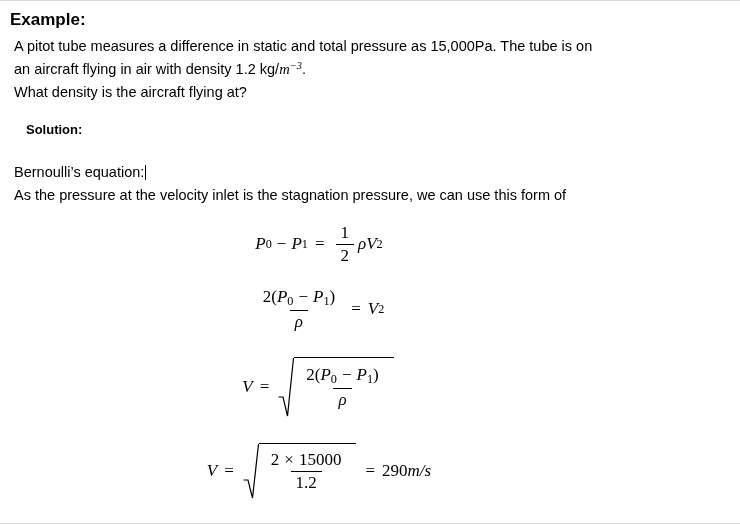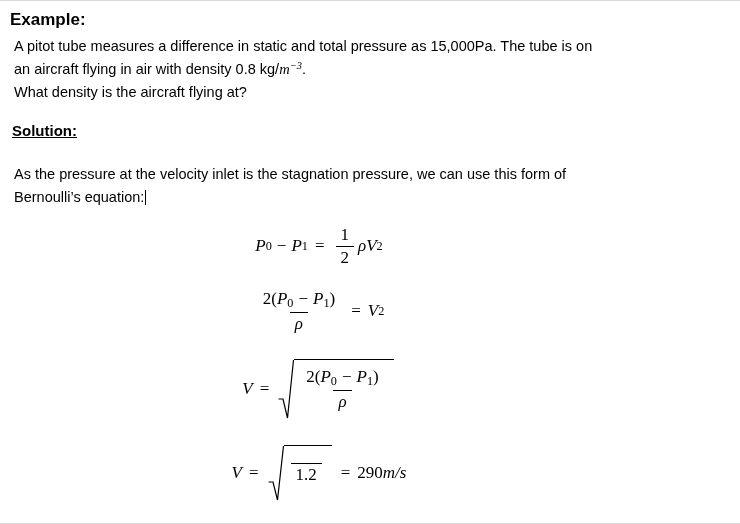--- a/index.html
+++ b/index.html
@@ -43,24 +43,23 @@
     font-weight: bold;
     margin: 4px 0 6px 0;
     line-height: 1.2;
   }
   p.body-text {
     font-size: 14.5px;
     line-height: 1.42;
     margin: 0 0 2px 4px;
   }
   .solution-heading {
-    font-size: 15px;
+    font-size: 13px;
     font-weight: bold;
-    text-decoration: underline;
-    margin: 18px 0 0 2px;
+    margin: 18px 0 0 16px;
     display: inline-block;
   }
   .intro-block {
     margin-top: 24px;
   }
   .caret {
     display: inline-block;
     width: 1px;
     height: 15px;
     background: #000;
@@ -157,32 +156,32 @@
 
 <div class="page">
 
   <div class="top-rule"></div>
 
   <h1 class="example-heading">Example:</h1>
 
   <p class="body-text">A pitot tube measures a difference in static and total pressure as 15,000Pa. The tube is on</p>
 
   <p class="body-text">
-    <span>an aircraft flying in air with density 0.8 kg/</span><span class="math" style="font-size:14.5px;">m</span><span class="textsup" style="font-family:'Liberation Serif',serif;font-style:italic;">−3</span><span>.</span>
+    <span>an aircraft flying in air with density 1.2 kg/</span><span class="math" style="font-size:14.5px;">m</span><span class="textsup" style="font-family:'Liberation Serif',serif;font-style:italic;">−3</span><span>.</span>
   </p>
 
   <p class="body-text">What density is the aircraft flying at?</p>
 
   <div>
     <span class="solution-heading">Solution:</span>
   </div>
 
   <div class="intro-block">
+    <p class="body-text"><span>Bernoulli’s equation:</span><span class="caret"></span></p>
     <p class="body-text">As the pressure at the velocity inlet is the stagnation pressure, we can use this form of</p>
-    <p class="body-text"><span>Bernoulli’s equation:</span><span class="caret"></span></p>
   </div>
 
   <div class="eq-row eq1 math">
     <span class="inline-mid">
       <span>P</span>
         <span class="sub">0</span>
       <span class="op">−</span>
       <span>P</span>
         <span class="sub">1</span>
       <span class="eq-sign">=</span>
@@ -233,20 +232,21 @@
       <span>V</span>
       <span class="eq-sign">=</span>
       <span class="sqrt">
         <span class="radical">
           <svg width="16" height="56" viewBox="0 0 16 56" aria-hidden="true">
             <path d="M0.5 37 L5 37 L9.5 55 L15.5 1" fill="none" stroke="#000" stroke-width="1.2"></path>
           </svg>
         </span>
         <span class="radicand">
           <span class="frac">
+            <span class="num up"><span>2</span><span class="op">×</span><span>15000</span></span>
             <span class="den up">1.2</span>
           </span>
         </span>
       </span>
       <span class="eq-sign">=</span>
       <span class="up">290</span>
         <span>m/s</span>
     </span>
   </div>
 

